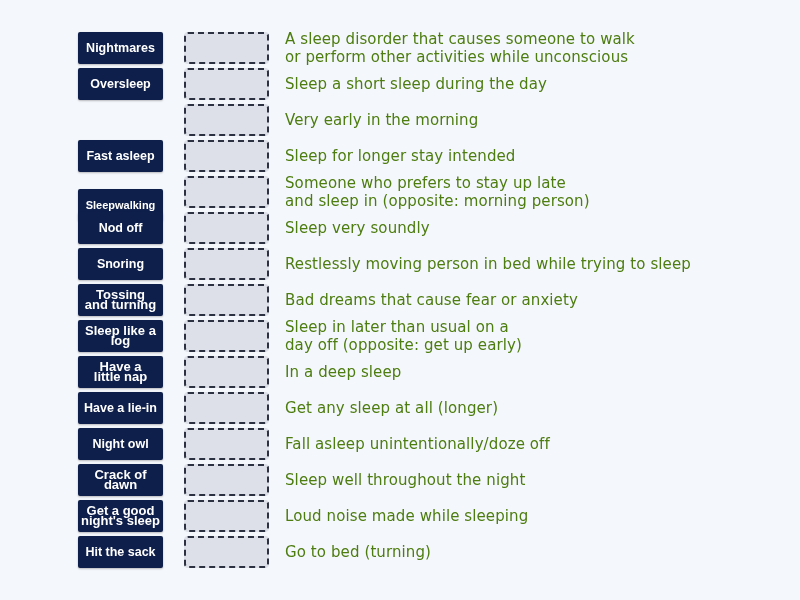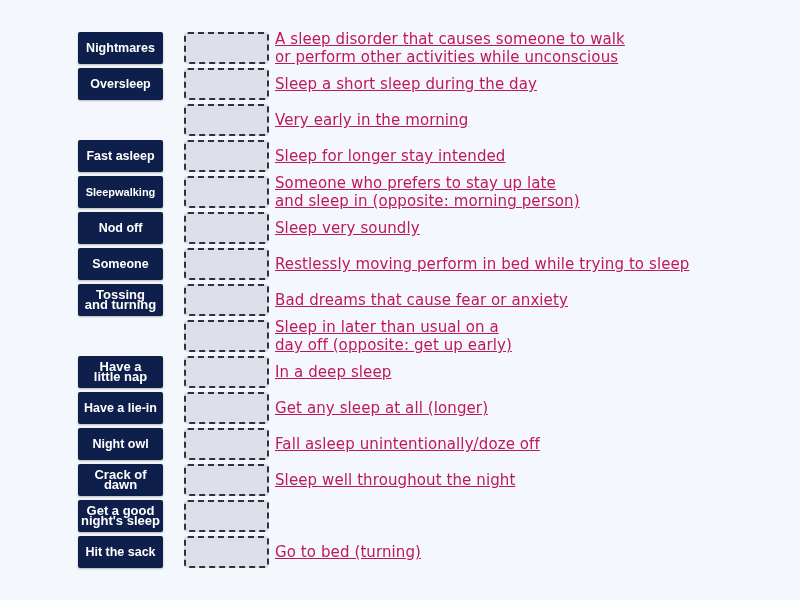--- a/index.html
+++ b/index.html
@@ -46,46 +46,46 @@
       box-sizing: border-box;
       padding: 0 2px;
       white-space: pre-line;
     }
     .tile.small {
       font-size: 13px;
       line-height: 10.5px;
     }
     .tile.tight {
       font-size: 11px;
+      margin-top: 13px;
     }
     .drop {
       position: absolute;
       left: 106px;
       top: 0;
       width: 85px;
       height: 32px;
       box-sizing: border-box;
       background: #dde0e8;
       border: 2px dashed #2b3140;
       border-radius: 4px;
     }
     .def {
       position: absolute;
-      left: 197px;
+      left: 207px;
       top: 0;
       height: 32px;
       display: flex;
       align-items: center;
-      color: #be185d;
+      color: #4d7c0f;
       font-family: "DejaVu Sans", sans-serif;
       font-size: 15px;
       line-height: 18px;
       white-space: pre-line;
       letter-spacing: 0.1px;
-      text-decoration: underline;
     }
     .def.two {
       top: -4px;
       height: 40px;
     }
   </style>
 </head>
 <body>
 
 <div class="board">
@@ -121,33 +121,34 @@
 and sleep in (opposite: morning person)</div>
   </div>
 
   <div class="row" style="top:212px">
     <div class="tile">Nod off</div>
     <div class="drop"></div>
     <div class="def">Sleep very soundly</div>
   </div>
 
   <div class="row" style="top:248px">
-    <div class="tile">Someone</div>
+    <div class="tile">Snoring</div>
     <div class="drop"></div>
-    <div class="def">Restlessly moving perform in bed while trying to sleep</div>
+    <div class="def">Restlessly moving person in bed while trying to sleep</div>
   </div>
 
   <div class="row" style="top:284px">
     <div class="tile small">Tossing
 and turning</div>
     <div class="drop"></div>
     <div class="def">Bad dreams that cause fear or anxiety</div>
   </div>
 
   <div class="row" style="top:320px">
+    <div class="tile small">Sleep like a log</div>
     <div class="drop"></div>
     <div class="def two">Sleep in later than usual on a
 day off (opposite: get up early)</div>
   </div>
 
   <div class="row" style="top:356px">
     <div class="tile small">Have a
 little nap</div>
     <div class="drop"></div>
     <div class="def">In a deep sleep</div>
@@ -168,20 +169,21 @@
   <div class="row" style="top:464px">
     <div class="tile small">Crack of dawn</div>
     <div class="drop"></div>
     <div class="def">Sleep well throughout the night</div>
   </div>
 
   <div class="row" style="top:500px">
     <div class="tile small">Get a good
 night's sleep</div>
     <div class="drop"></div>
+    <div class="def">Loud noise made while sleeping</div>
   </div>
 
   <div class="row" style="top:536px">
     <div class="tile">Hit the sack</div>
     <div class="drop"></div>
     <div class="def">Go to bed (turning)</div>
   </div>
 
 </div>
 

